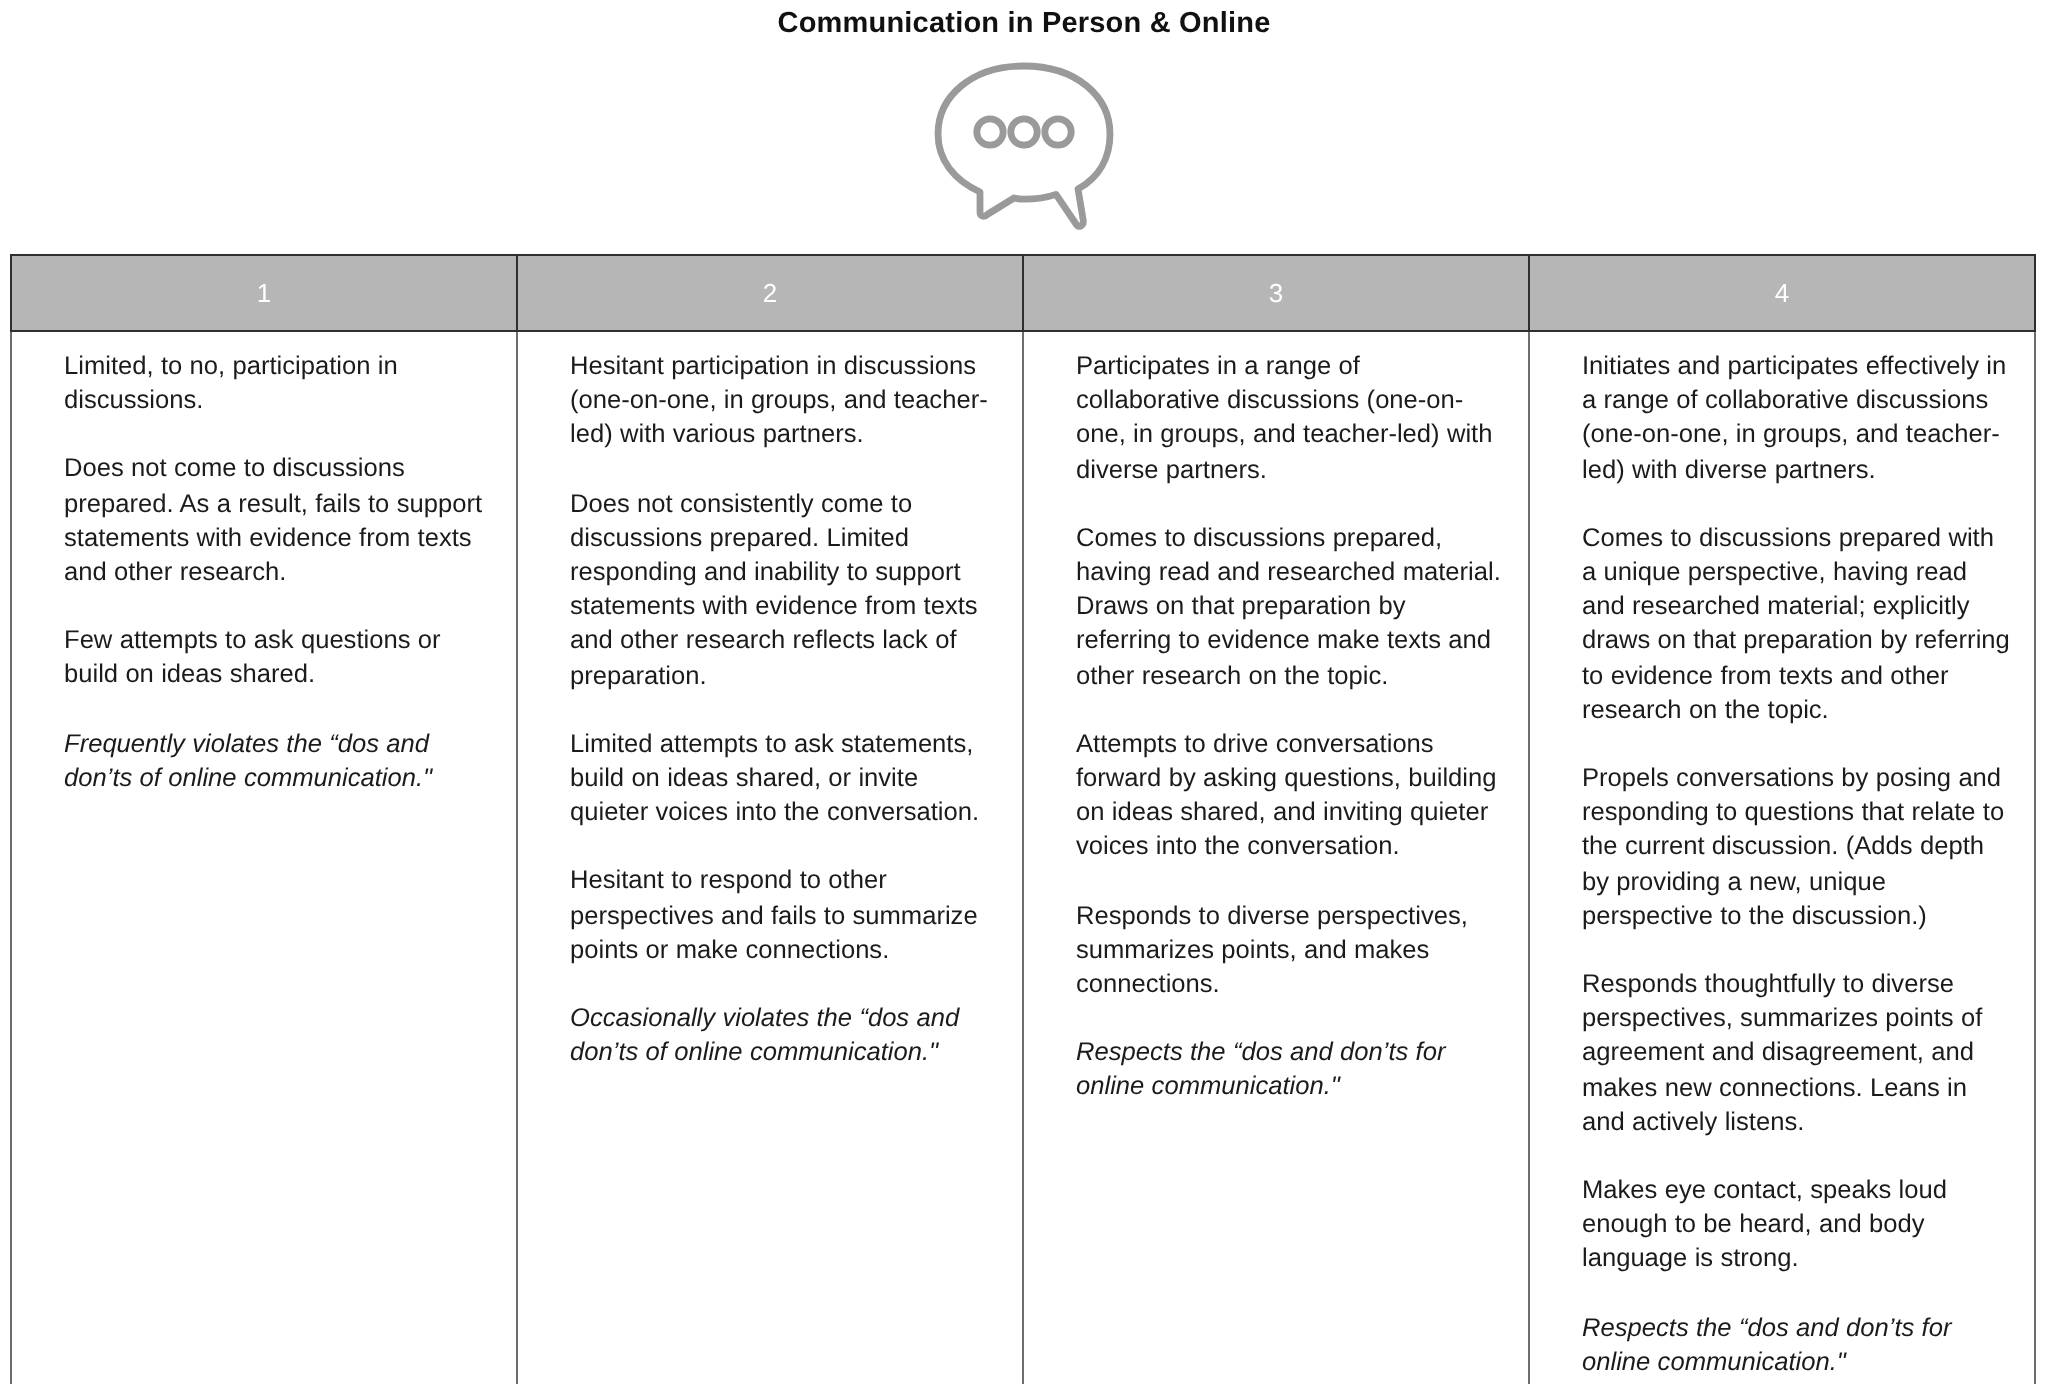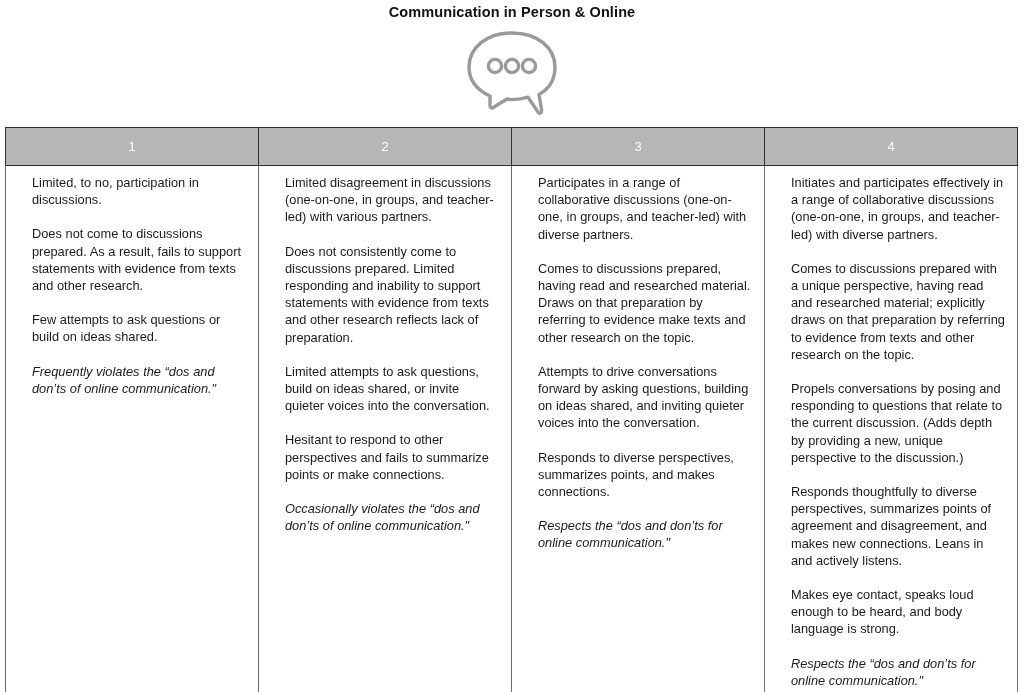--- a/index.html
+++ b/index.html
@@ -115,23 +115,23 @@
       <tr>
 
         <td>
           <p class="cell-para">Limited, to no, participation in discussions.</p>
           <p class="cell-para">Does not come to discussions prepared. As a result, fails to support statements with evidence from texts and other research.</p>
           <p class="cell-para">Few attempts to ask questions or build on ideas shared.</p>
           <p class="cell-para">Frequently violates the “dos and don’ts of online communication."</p>
         </td>
 
         <td>
-          <p class="cell-para">Limited disagreement in discussions (one-on-one, in groups, and teacher-led) with various partners.</p>
+          <p class="cell-para">Hesitant participation in discussions (one-on-one, in groups, and teacher-led) with various partners.</p>
           <p class="cell-para">Does not consistently come to discussions prepared. Limited responding and inability to support statements with evidence from texts and other research reflects lack of preparation.</p>
-          <p class="cell-para">Limited attempts to ask questions, build on ideas shared, or invite quieter voices into the conversation.</p>
+          <p class="cell-para">Limited attempts to ask statements, build on ideas shared, or invite quieter voices into the conversation.</p>
           <p class="cell-para">Hesitant to respond to other perspectives and fails to summarize points or make connections.</p>
           <p class="cell-para">Occasionally violates the “dos and don’ts of online communication."</p>
         </td>
 
         <td>
           <p class="cell-para">Participates in a range of collaborative discussions (one-on-one, in groups, and teacher-led) with diverse partners.</p>
           <p class="cell-para">Comes to discussions prepared, having read and researched material. Draws on that preparation by referring to evidence make texts and other research on the topic.</p>
           <p class="cell-para">Attempts to drive conversations forward by asking questions, building on ideas shared, and inviting quieter voices into the conversation.</p>
           <p class="cell-para">Responds to diverse perspectives, summarizes points, and makes connections.</p>
           <p class="cell-para">Respects the “dos and don’ts for online communication."</p>

